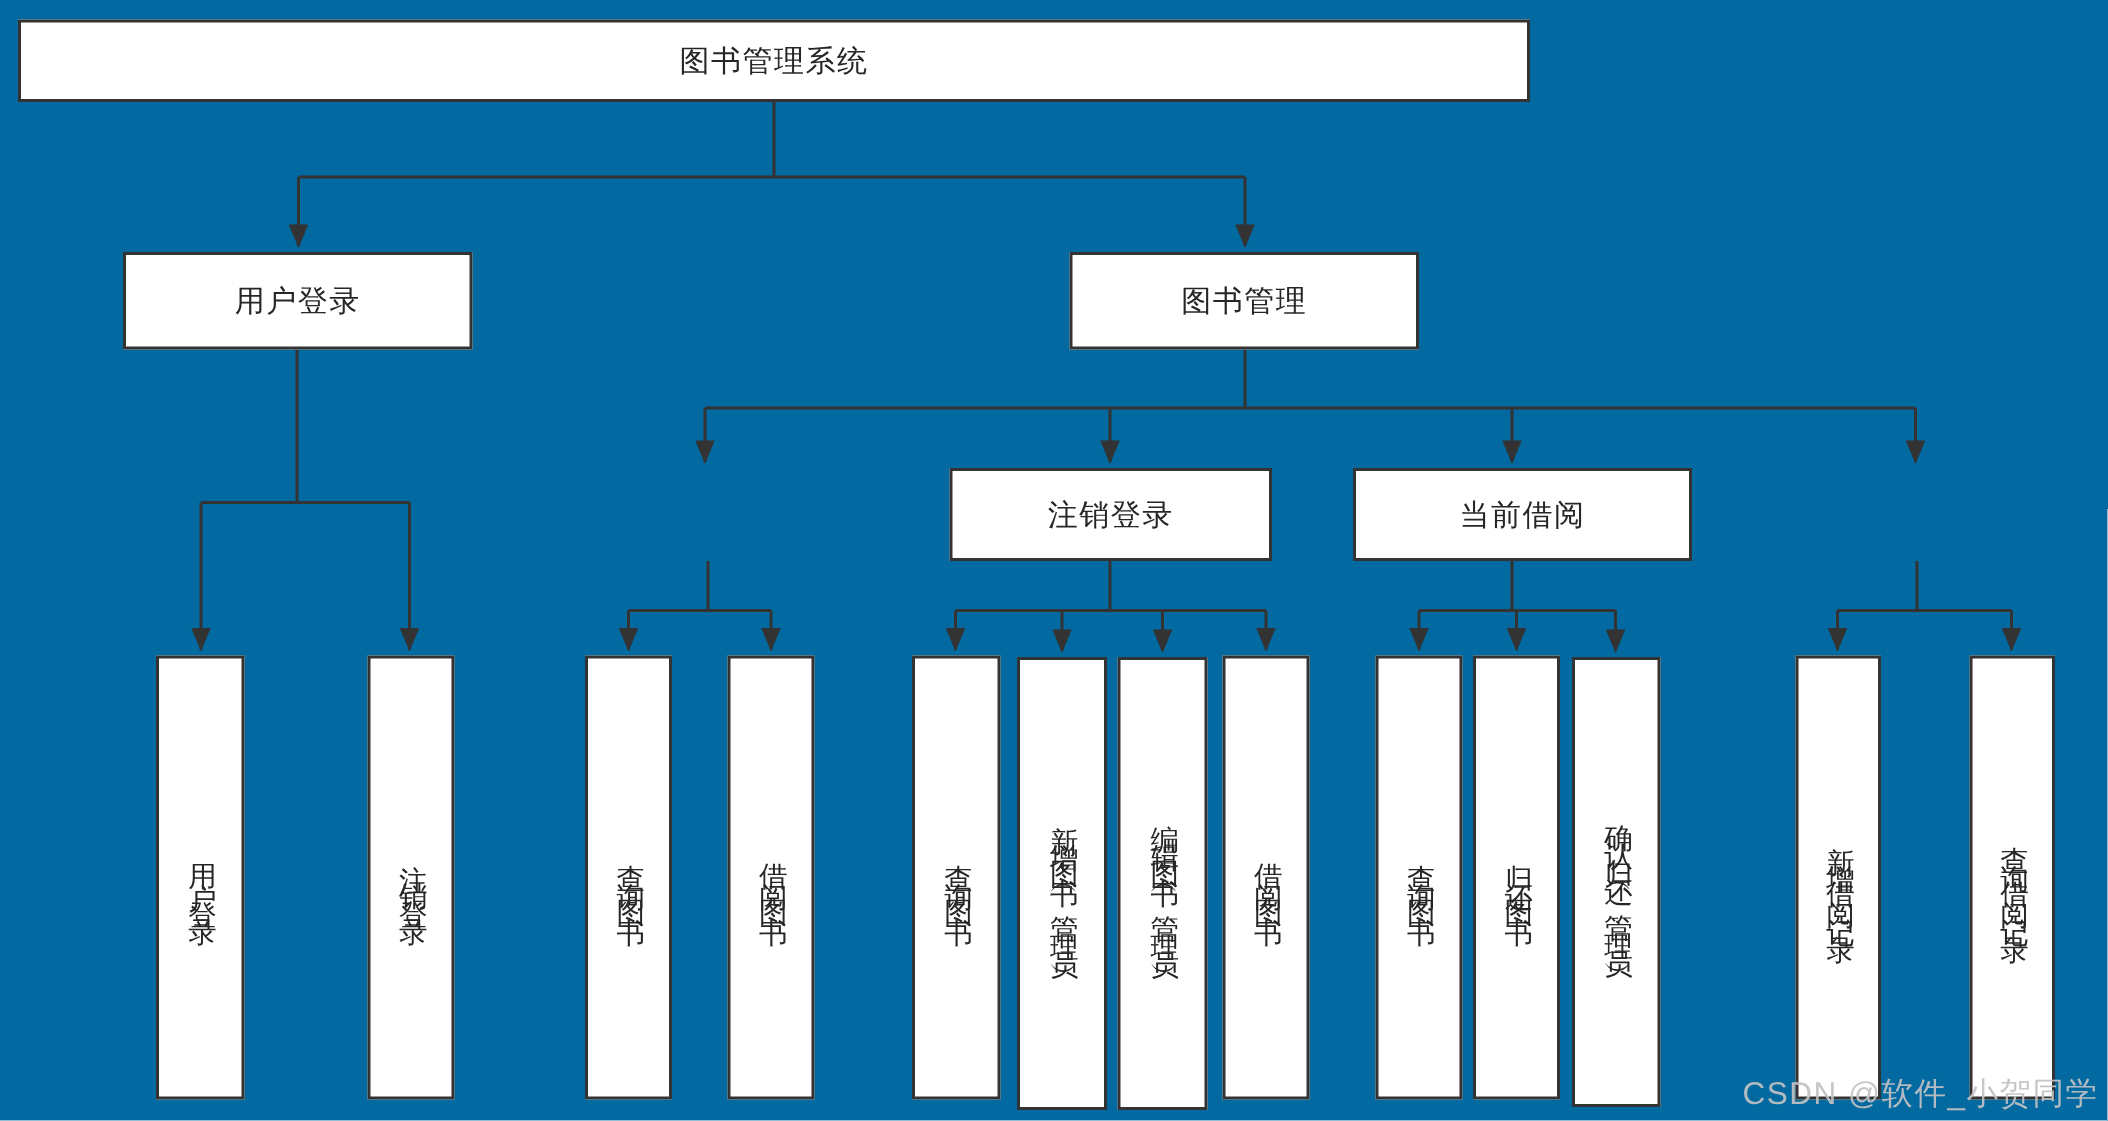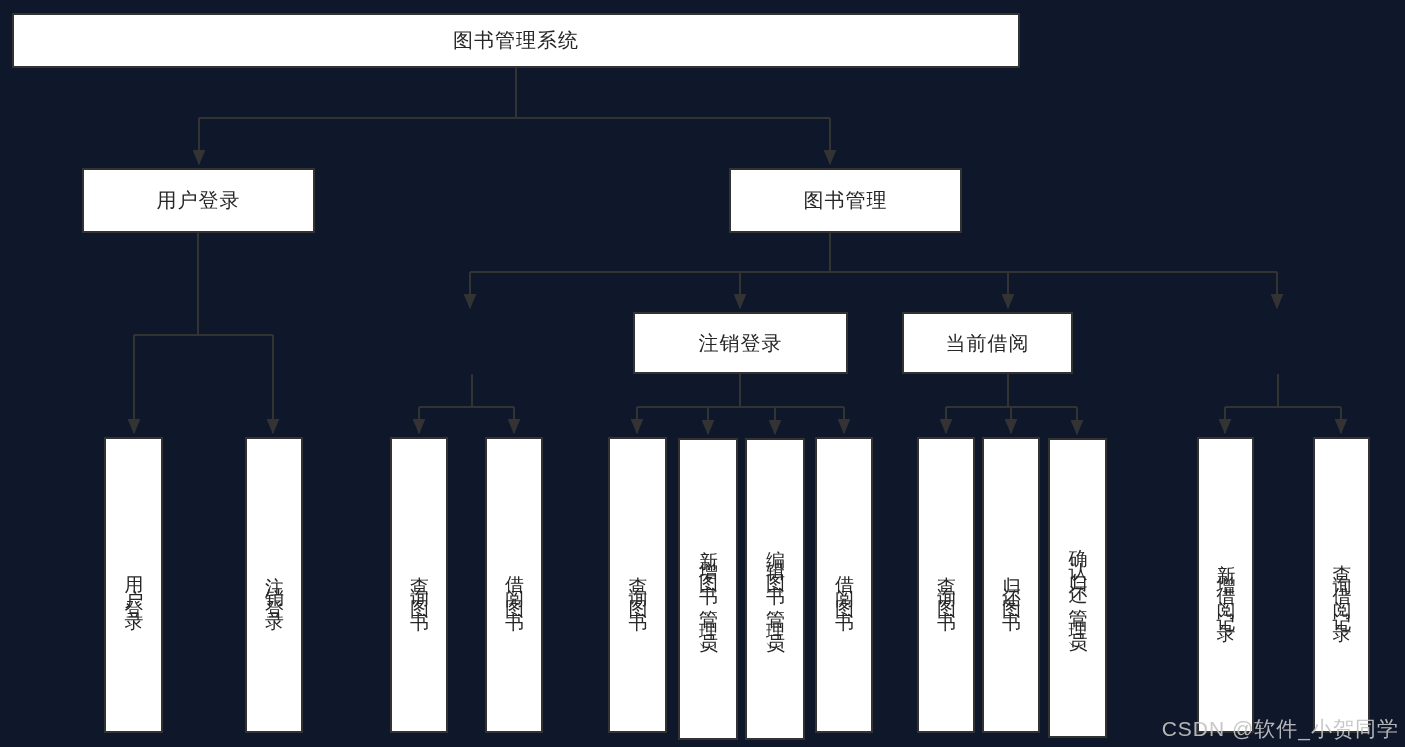--- a/index.html
+++ b/index.html
@@ -1,17 +1,17 @@
 <!DOCTYPE html>
 <html><head>
 <meta charset="utf-8">
 <style>
   html,body{margin:0;padding:0;background:#ffffff;}
   #canvas{
-    position:relative;width:1405px;height:747px;background:#0f172a;
+    position:relative;width:1405px;height:747px;background:#0369a1;
     font-family:"Liberation Sans","DejaVu Sans",sans-serif;overflow:hidden;
   }
   .connectors{position:absolute;left:0;top:0;z-index:1;}
   .node{
     position:absolute;box-sizing:border-box;border:2px solid #333333;background:#ffffff;
     display:flex;align-items:center;justify-content:center;
     color:#262626;font-size:20px;letter-spacing:1px;z-index:2;
   }
   .vnode{
     position:absolute;box-sizing:border-box;border:2px solid #333333;background:#ffffff;
@@ -75,28 +75,28 @@
     </g>
   </svg>
 
   <div class="node" style="left:12px;top:13px;width:1008px;height:55px;">
     <span>图书管理系统</span>
   </div>
 
   <div class="node" style="left:82px;top:168px;width:233px;height:65px;">
     <span>用户登录</span>
   </div>
-  <div class="node" style="left:713px;top:168px;width:233px;height:65px;margin-left:16px;">
+  <div class="node" style="left:713px;top:168px;width:233px;height:65px;">
     <span>图书管理</span>
   </div>
 
   <div class="node" style="left:633px;top:312px;width:215px;height:62px;">
     <span>注销登录</span>
   </div>
-  <div class="node" style="left:902px;top:312px;width:171px;height:62px;">
+  <div class="node" style="left:902px;top:312px;width:226px;height:62px;">
     <span>当前借阅</span>
   </div>
 
   <div class="vnode" style="left:104px;top:437px;width:59px;height:296px;">
     <span class="vtext">用户登录</span>
   </div>
   <div class="vnode" style="left:245px;top:437px;width:58px;height:296px;">
     <span class="vtext">注销登录</span>
   </div>
 

